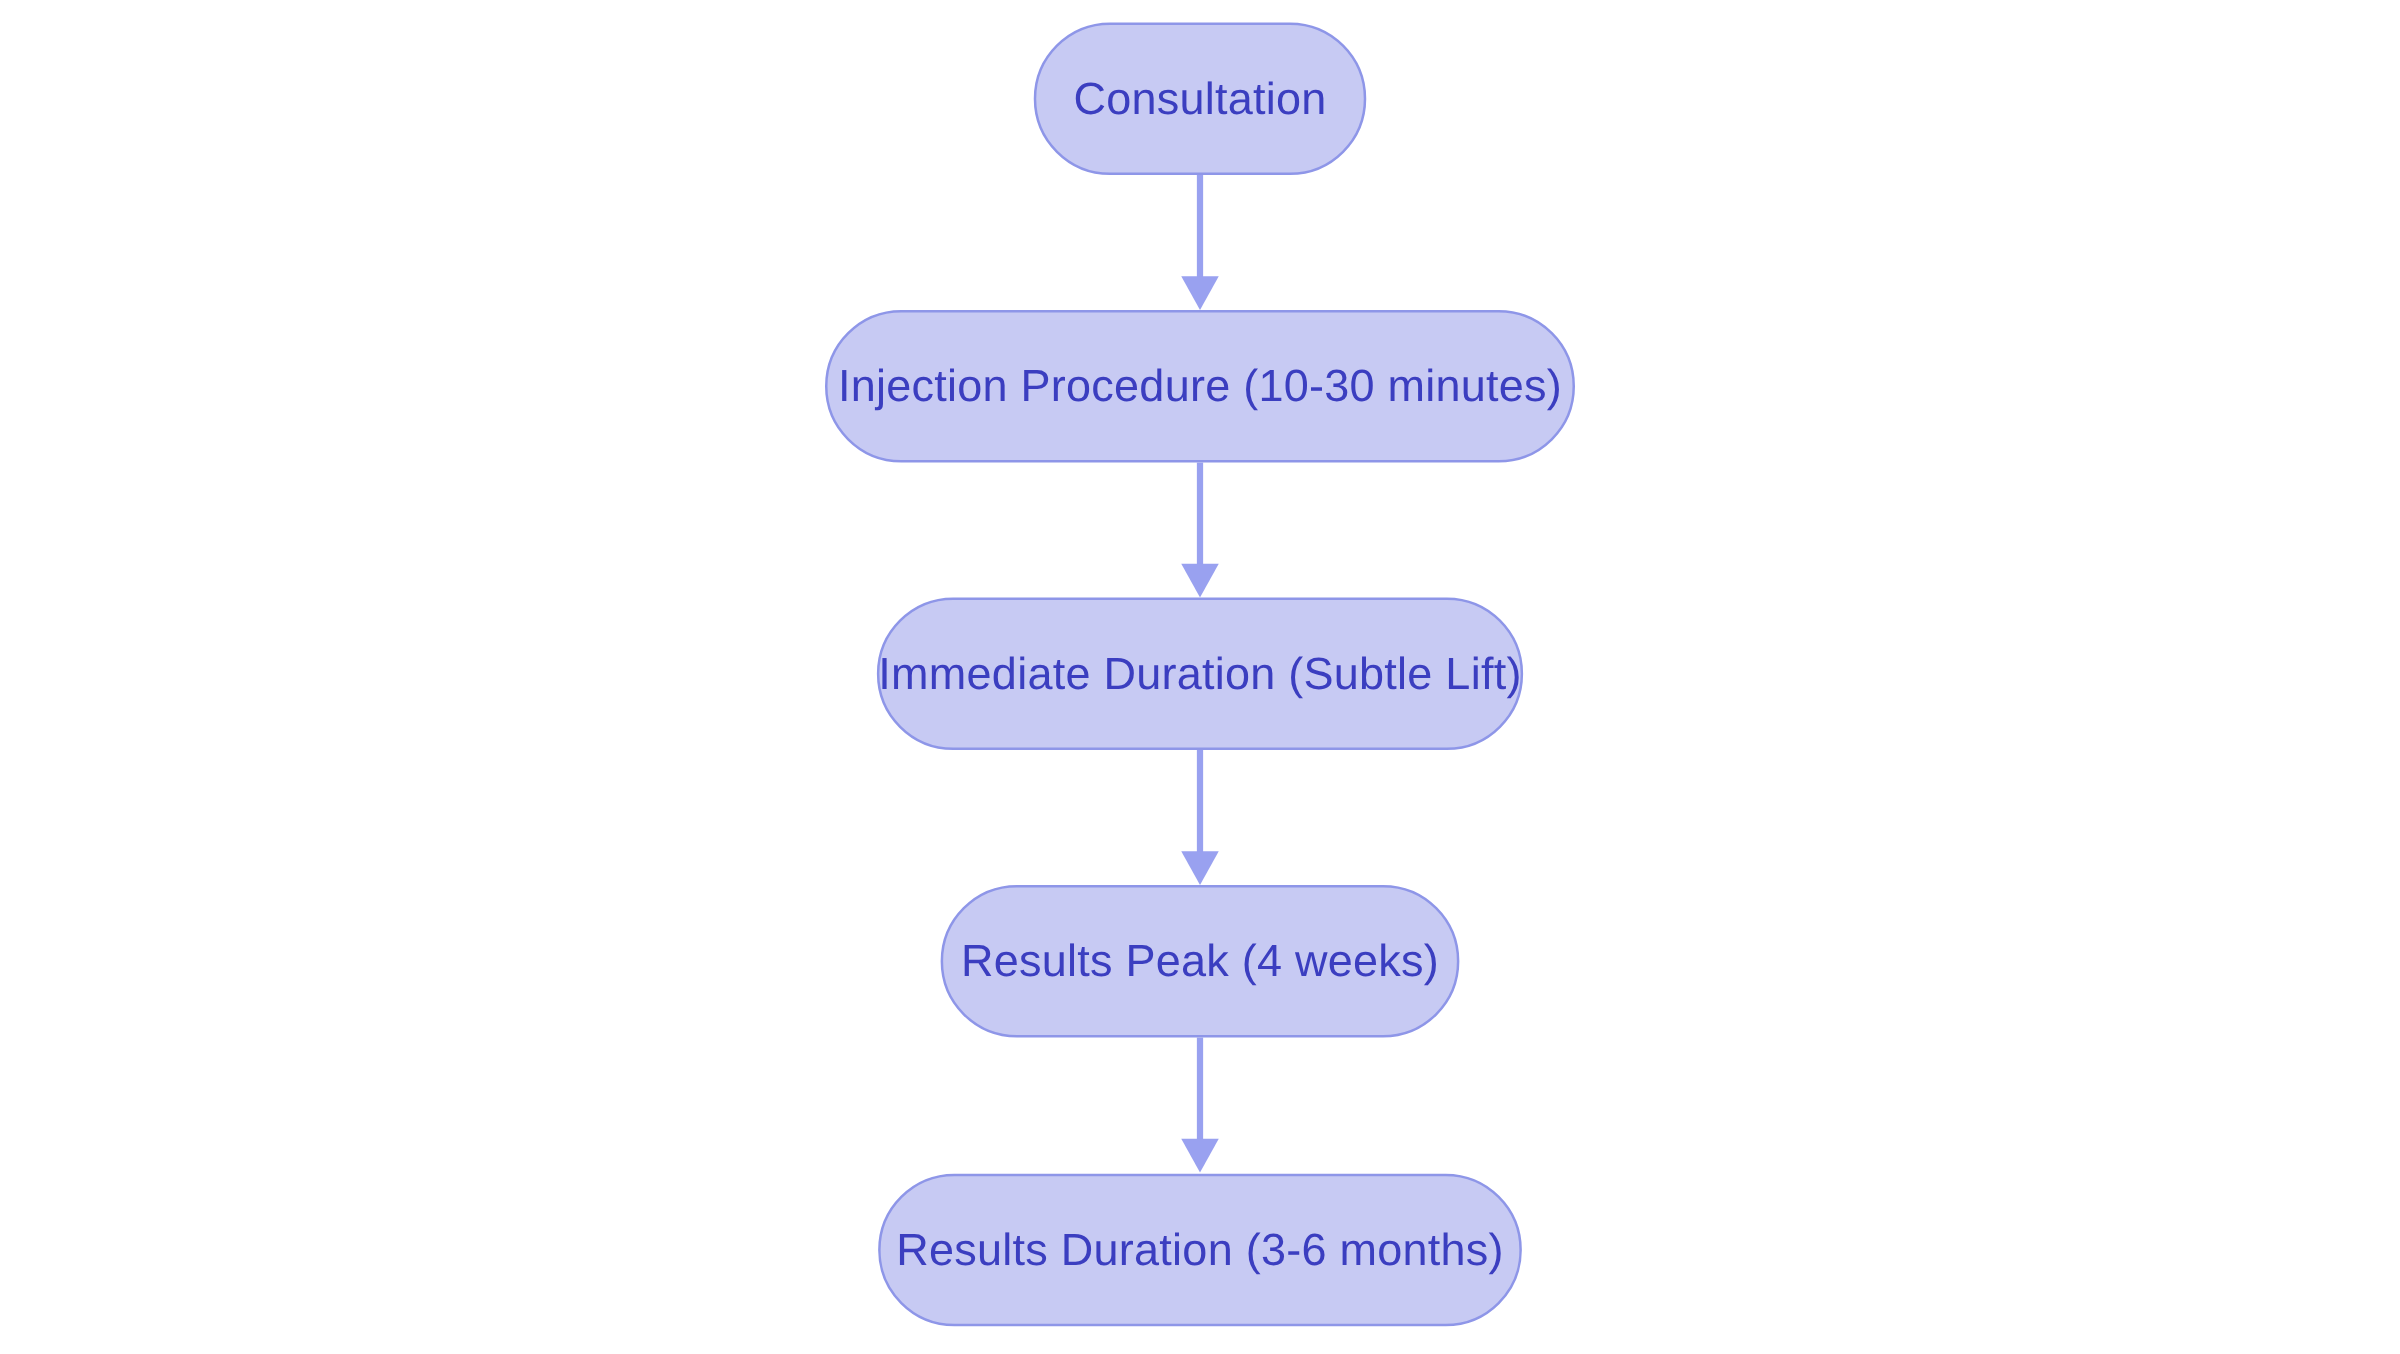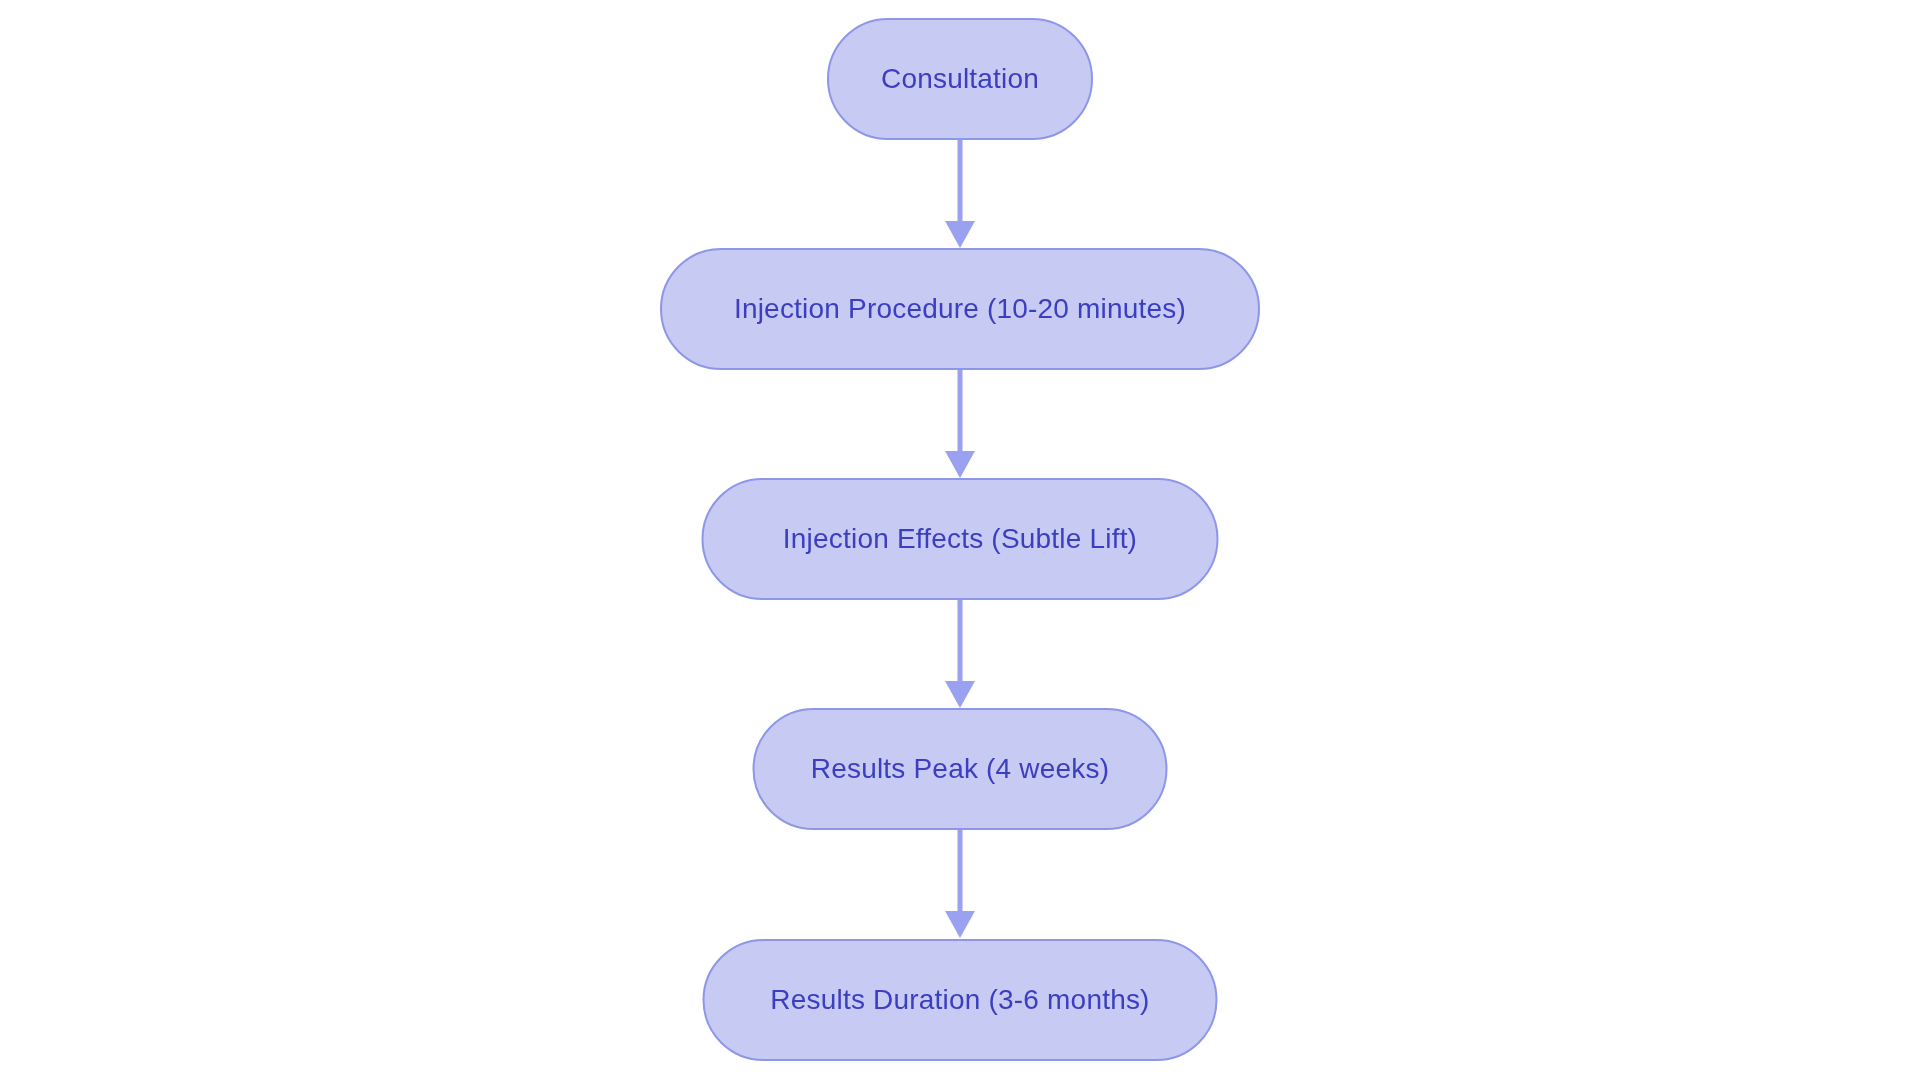--- a/index.html
+++ b/index.html
@@ -18,21 +18,21 @@
   .flow-node {
     position: absolute;
     left: 50%;
     transform: translateX(-50%);
     height: 122px;
     box-sizing: border-box;
     background: var(--node-fill, #c7caf3);
     border: 2px solid var(--node-border, #8e96e8);
     border-radius: 61px;
     color: var(--node-text, #3b3ec0);
-    font-size: 28px;
+    font-size: 36px;
     letter-spacing: 0.2px;
     display: flex;
     align-items: center;
     justify-content: center;
     white-space: nowrap;
     padding: 0 40px;
   }
   .n1 { top: 18px;  width: 266px; }
   .n2 { top: 248px; width: 600px; }
   .n3 { top: 478px; width: 517px; }
@@ -78,30 +78,30 @@
   <div class="flow-node n1">
     <span>Consultation</span>
   </div>
 
   <div class="connector c1">
     <div class="shaft"></div>
     <div class="head"></div>
   </div>
 
   <div class="flow-node n2">
-    <span>Injection Procedure (10-20 minutes)</span>
+    <span>Injection Procedure (10-30 minutes)</span>
   </div>
 
   <div class="connector c2">
     <div class="shaft"></div>
     <div class="head"></div>
   </div>
 
   <div class="flow-node n3">
-    <span>Injection Effects (Subtle Lift)</span>
+    <span>Immediate Duration (Subtle Lift)</span>
   </div>
 
   <div class="connector c3">
     <div class="shaft"></div>
     <div class="head"></div>
   </div>
 
   <div class="flow-node n4">
     <span>Results Peak (4 weeks)</span>
   </div>

